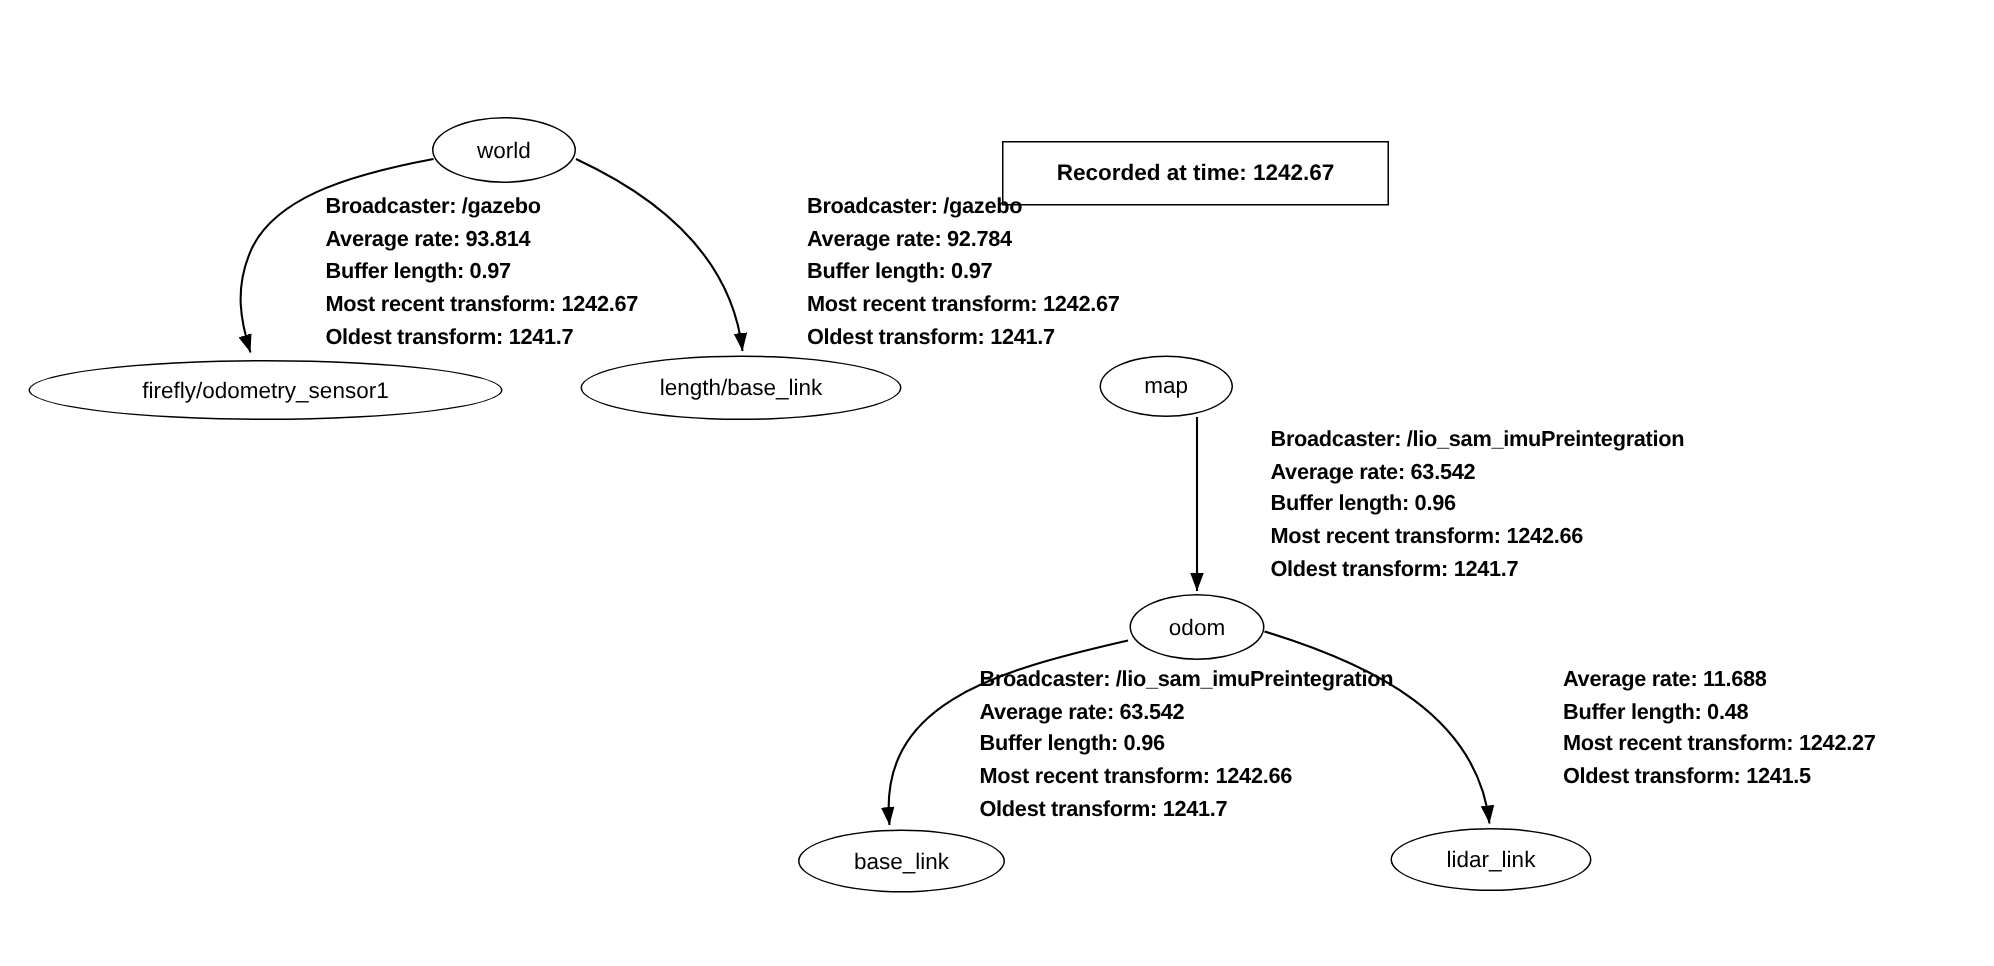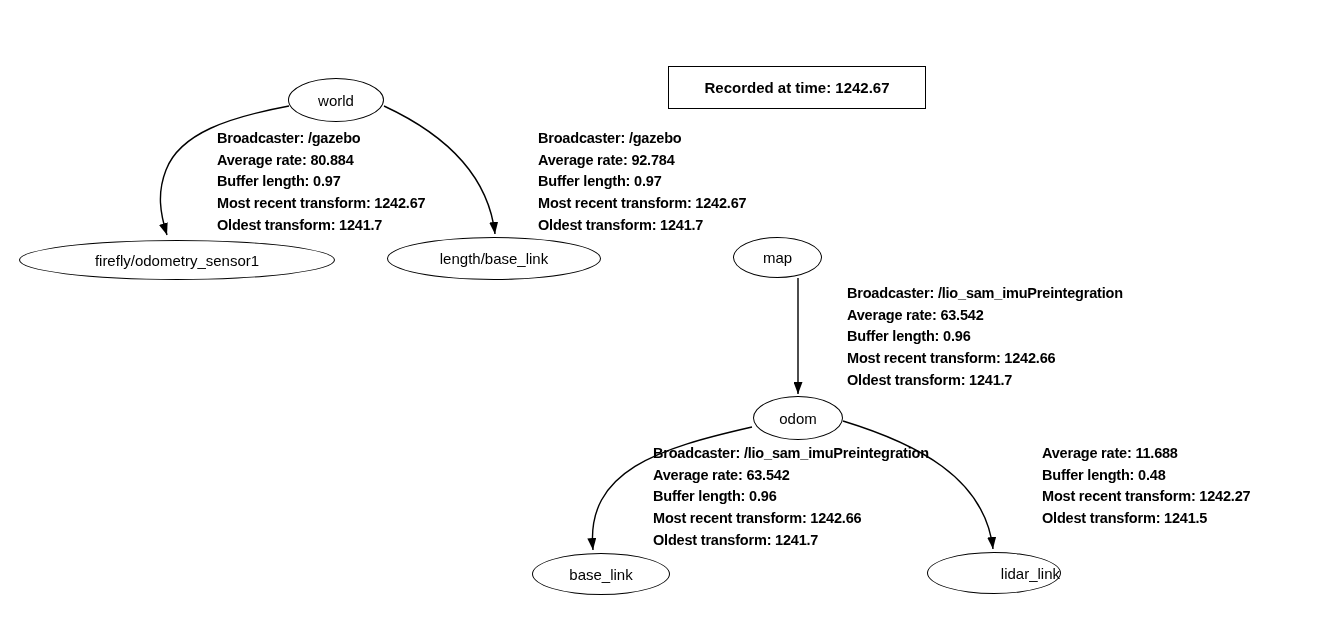--- a/index.html
+++ b/index.html
@@ -71,21 +71,21 @@
         <path d="M0,0 L12,4.5 L0,9 z" fill="#000000"></path>
       </marker>
     </defs>
     <path class="edge-path" marker-end="url(#arrow)" d="M 289,106 C 230,117 180,133 166,170 C 157,193 160,213 167,235"></path>
     <path class="edge-path" marker-end="url(#arrow)" d="M 384,106 C 440,132 488,172 495,234"></path>
     <path class="edge-path" marker-end="url(#arrow)" d="M 798,278 L 798,394"></path>
     <path class="edge-path" marker-end="url(#arrow)" d="M 752,427 C 660,448 585,470 593,550"></path>
     <path class="edge-path" marker-end="url(#arrow)" d="M 843,421 C 915,443 985,477 993,549"></path>
   </svg>
 
-  <div class="titlebox" style="left:668px; top:66px; width:258px; height:43px;">
+  <div class="titlebox" style="left:668px; top:94px; width:258px; height:43px;">
     <span>Recorded at time: 1242.67</span>
   </div>
 
   <div class="node" style="left:288px; top:78px; width:96px; height:44px;">
     <span>world</span>
   </div>
 
   <div class="node" style="left:19px; top:240px; width:316px; height:40px;">
     <span>firefly/odometry_sensor1</span>
   </div>
@@ -99,27 +99,27 @@
   </div>
 
   <div class="node" style="left:753px; top:396px; width:90px; height:44px;">
     <span>odom</span>
   </div>
 
   <div class="node" style="left:532px; top:553px; width:138px; height:42px;">
     <span>base_link</span>
   </div>
 
-  <div class="node" style="left:927px; top:552px; width:134px; height:42px;justify-content:flex-end;">
+  <div class="node" style="left:927px; top:552px; width:134px; height:42px;">
     <span>lidar_link</span>
   </div>
 
   <div class="edge-label" style="left:217px; top:128px;">
     <div>Broadcaster: /gazebo</div>
-    <div>Average rate: 80.884</div>
+    <div>Average rate: 93.814</div>
     <div>Buffer length: 0.97</div>
     <div>Most recent transform: 1242.67</div>
     <div>Oldest transform: 1241.7</div>
   </div>
 
   <div class="edge-label" style="left:538px; top:128px;">
     <div>Broadcaster: /gazebo</div>
     <div>Average rate: 92.784</div>
     <div>Buffer length: 0.97</div>
     <div>Most recent transform: 1242.67</div>

